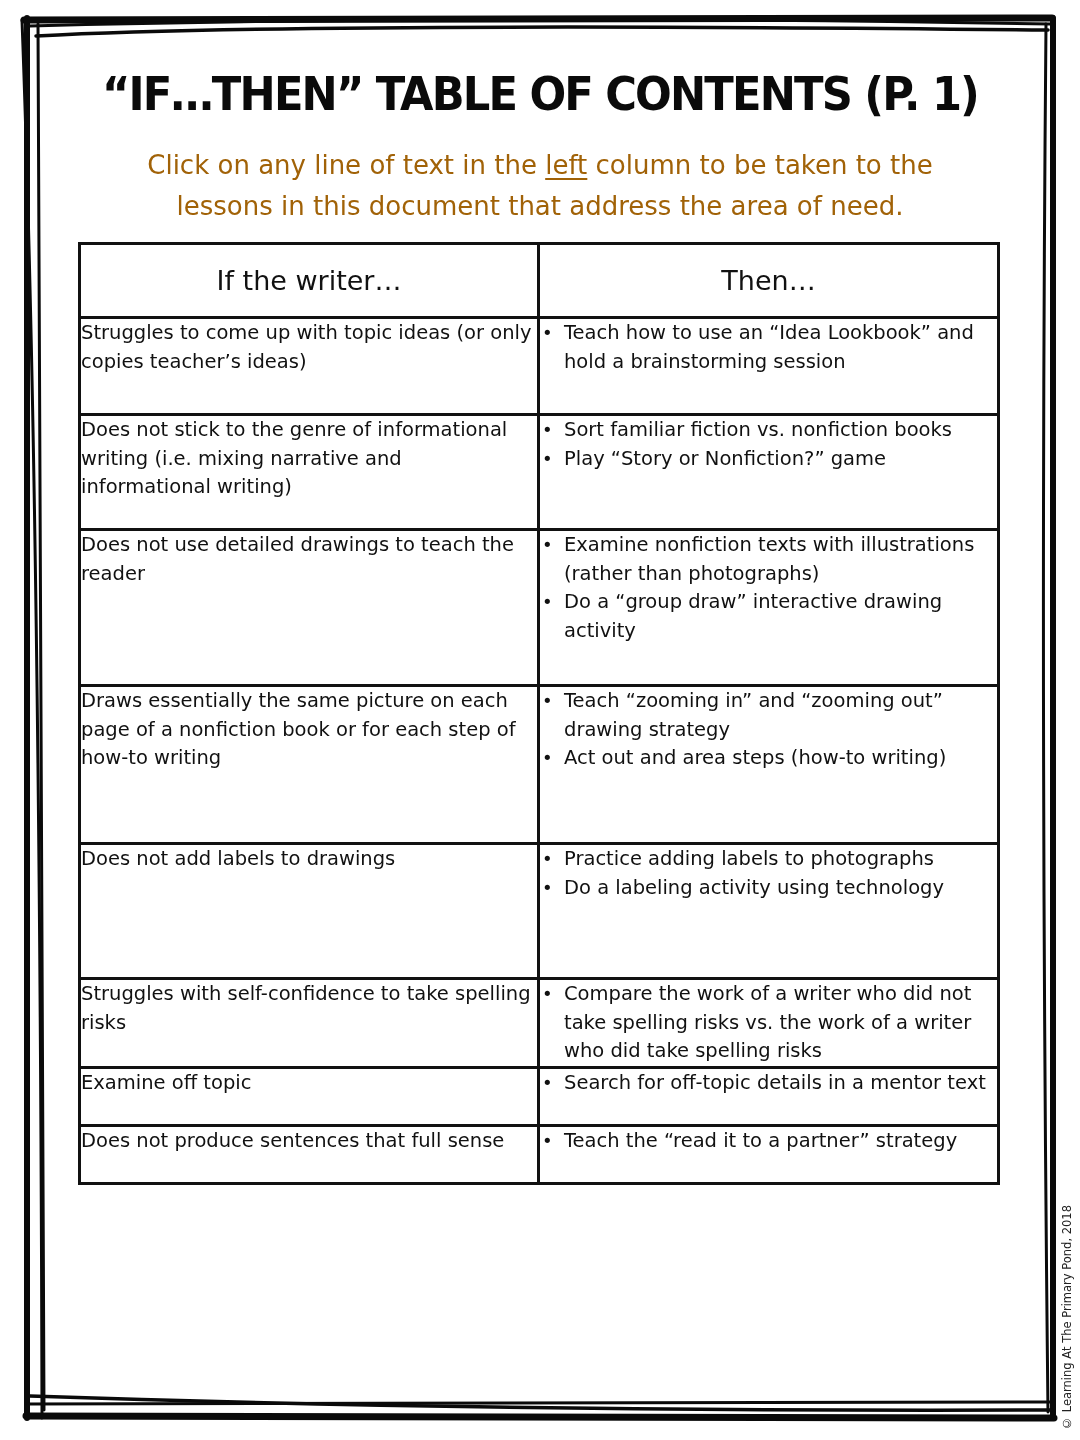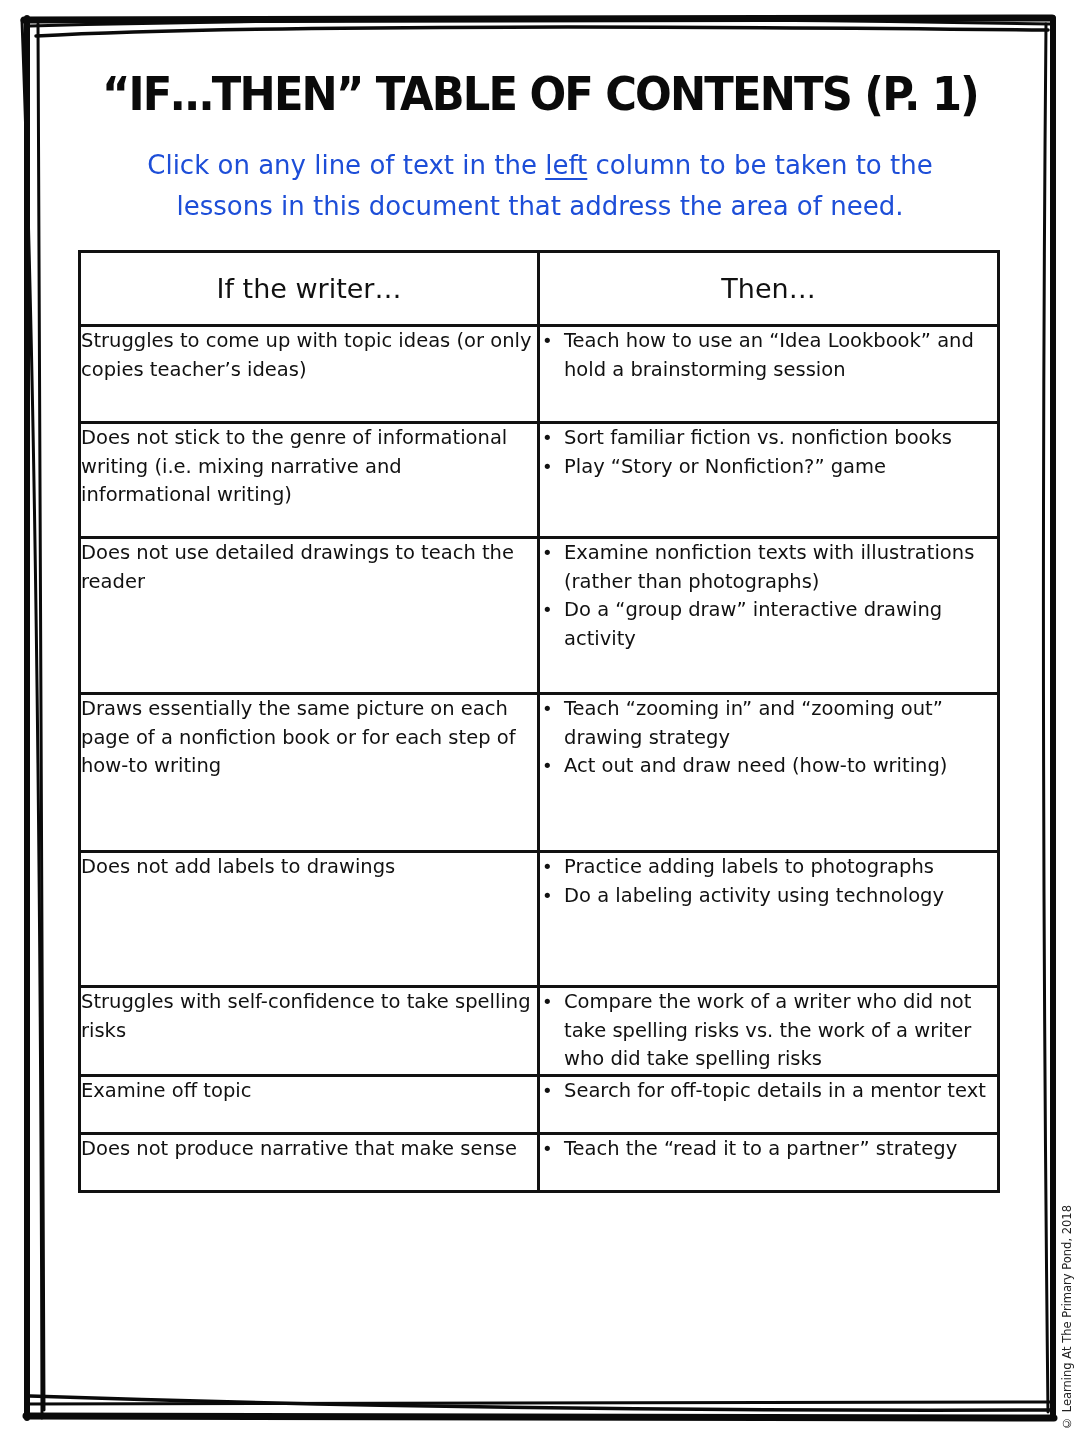--- a/index.html
+++ b/index.html
@@ -3,23 +3,23 @@
   <meta charset="utf-8">
   <style>
     html, body { margin: 0; padding: 0; background: #ffffff; }
     body { width: 1080px; height: 1440px; position: relative; overflow: hidden;
            font-family: "DejaVu Sans", sans-serif; color: #111; }
     .frame-svg { position: absolute; left: 0; top: 0; width: 1080px; height: 1440px; pointer-events: none; }
     .title { position: absolute; left: 0; right: 0; top: 66px; text-align: center;
              font-family: "DejaVu Sans", sans-serif; font-weight: 900; font-size: 47px;
              letter-spacing: -2px; transform: scaleX(0.92); color: #0a0a0a; }
     .subtitle { position: absolute; left: 100px; right: 100px; top: 145px; text-align: center;
-                font-size: 26px; line-height: 41px; color: #1d4ed8; }
+                font-size: 26px; line-height: 41px; color: #a16207; }
     .subtitle u { text-decoration: underline; text-underline-offset: 4px; }
-    table.toc { position: absolute; left: 78px; top: 250px; width: 922px;
+    table.toc { position: absolute; left: 78px; top: 242px; width: 922px;
                 border-collapse: collapse; table-layout: fixed; }
     table.toc td, table.toc th { border: 3px solid #111; vertical-align: top; padding: 0; }
     table.toc th { height: 71px; font-weight: normal; font-size: 27px; vertical-align: middle;
                    text-align: center; }
     .col-if { width: 459px; }
     .cell-if { padding: 10px 8px 0 8px; font-size: 19.5px; line-height: 28.5px; }
     .cell-then { padding: 10px 8px 0 8px; font-size: 19.5px; line-height: 28.5px; }
     .cell-then ul { margin: 0; padding: 0 0 0 24px; list-style: none; }
     .cell-then li { position: relative; }
     .cell-then li .bullet { position: absolute; left: -22px; top: 0; font-size: 18px; }
@@ -88,21 +88,21 @@
             <li><span class="bullet">•</span><span>Examine nonfiction texts with illustrations (rather than photographs)</span></li>
             <li><span class="bullet">•</span><span>Do a “group draw” interactive drawing activity</span></li>
           </ul>
         </td>
       </tr>
       <tr style="height: 158px;">
         <td class="cell-if">Draws essentially the same picture on each page of a nonfiction book or for each step of how-to writing</td>
         <td class="cell-then">
           <ul>
             <li><span class="bullet">•</span><span>Teach “zooming in” and “zooming out” drawing strategy</span></li>
-            <li><span class="bullet">•</span><span>Act out and draw need (how-to writing)</span></li>
+            <li><span class="bullet">•</span><span>Act out and area steps (how-to writing)</span></li>
           </ul>
         </td>
       </tr>
       <tr style="height: 135px;">
         <td class="cell-if">Does not add labels to drawings</td>
         <td class="cell-then">
           <ul>
             <li><span class="bullet">•</span><span>Practice adding labels to photographs</span></li>
             <li><span class="bullet">•</span><span>Do a labeling activity using technology</span></li>
           </ul>
@@ -118,21 +118,21 @@
       </tr>
       <tr style="height: 58px;">
         <td class="cell-if">Examine off topic</td>
         <td class="cell-then">
           <ul>
             <li><span class="bullet">•</span><span>Search for off-topic details in a mentor text</span></li>
           </ul>
         </td>
       </tr>
       <tr style="height: 58px;">
-        <td class="cell-if">Does not produce narrative that make sense</td>
+        <td class="cell-if">Does not produce sentences that full sense</td>
         <td class="cell-then">
           <ul>
             <li><span class="bullet">•</span><span>Teach the “read it to a partner” strategy</span></li>
           </ul>
         </td>
       </tr>
     </tbody>
 </table>
 
 <div class="copyright">© Learning At The Primary Pond, 2018</div>

